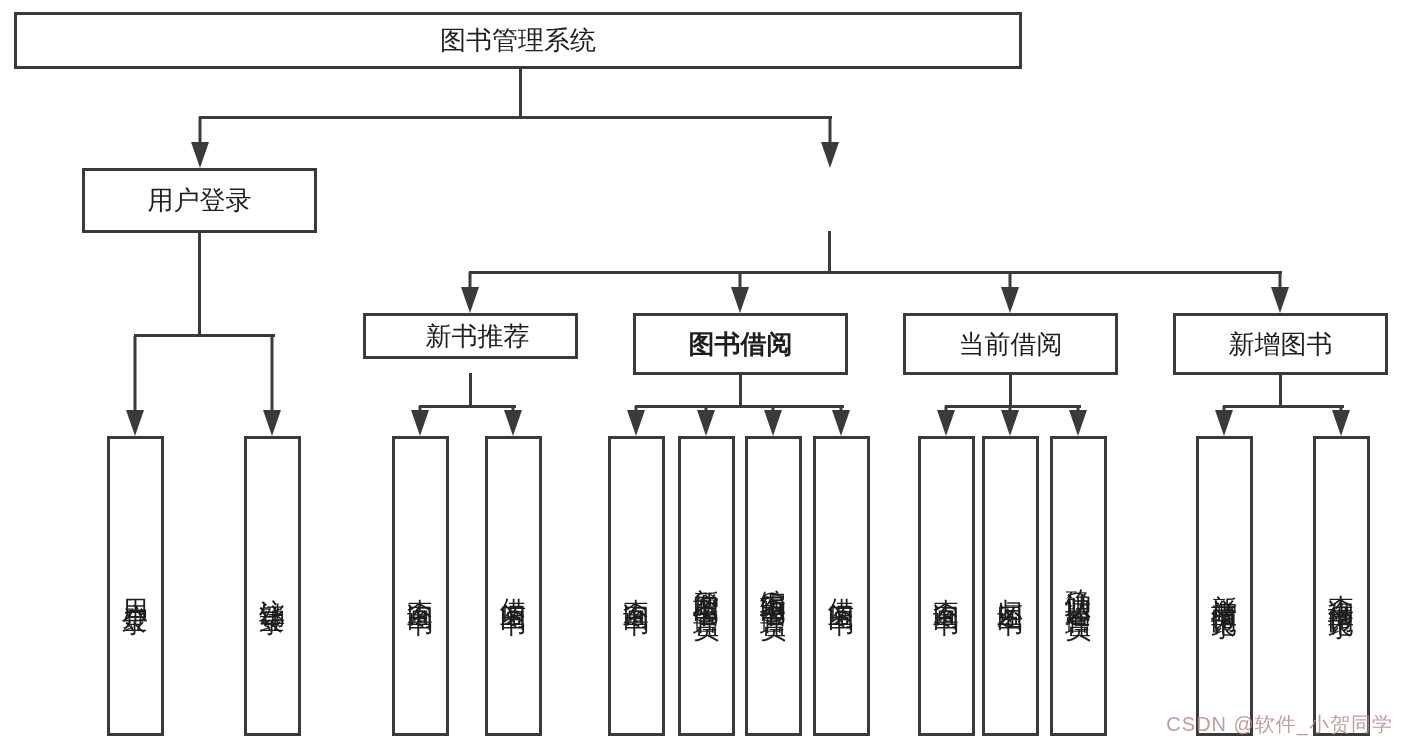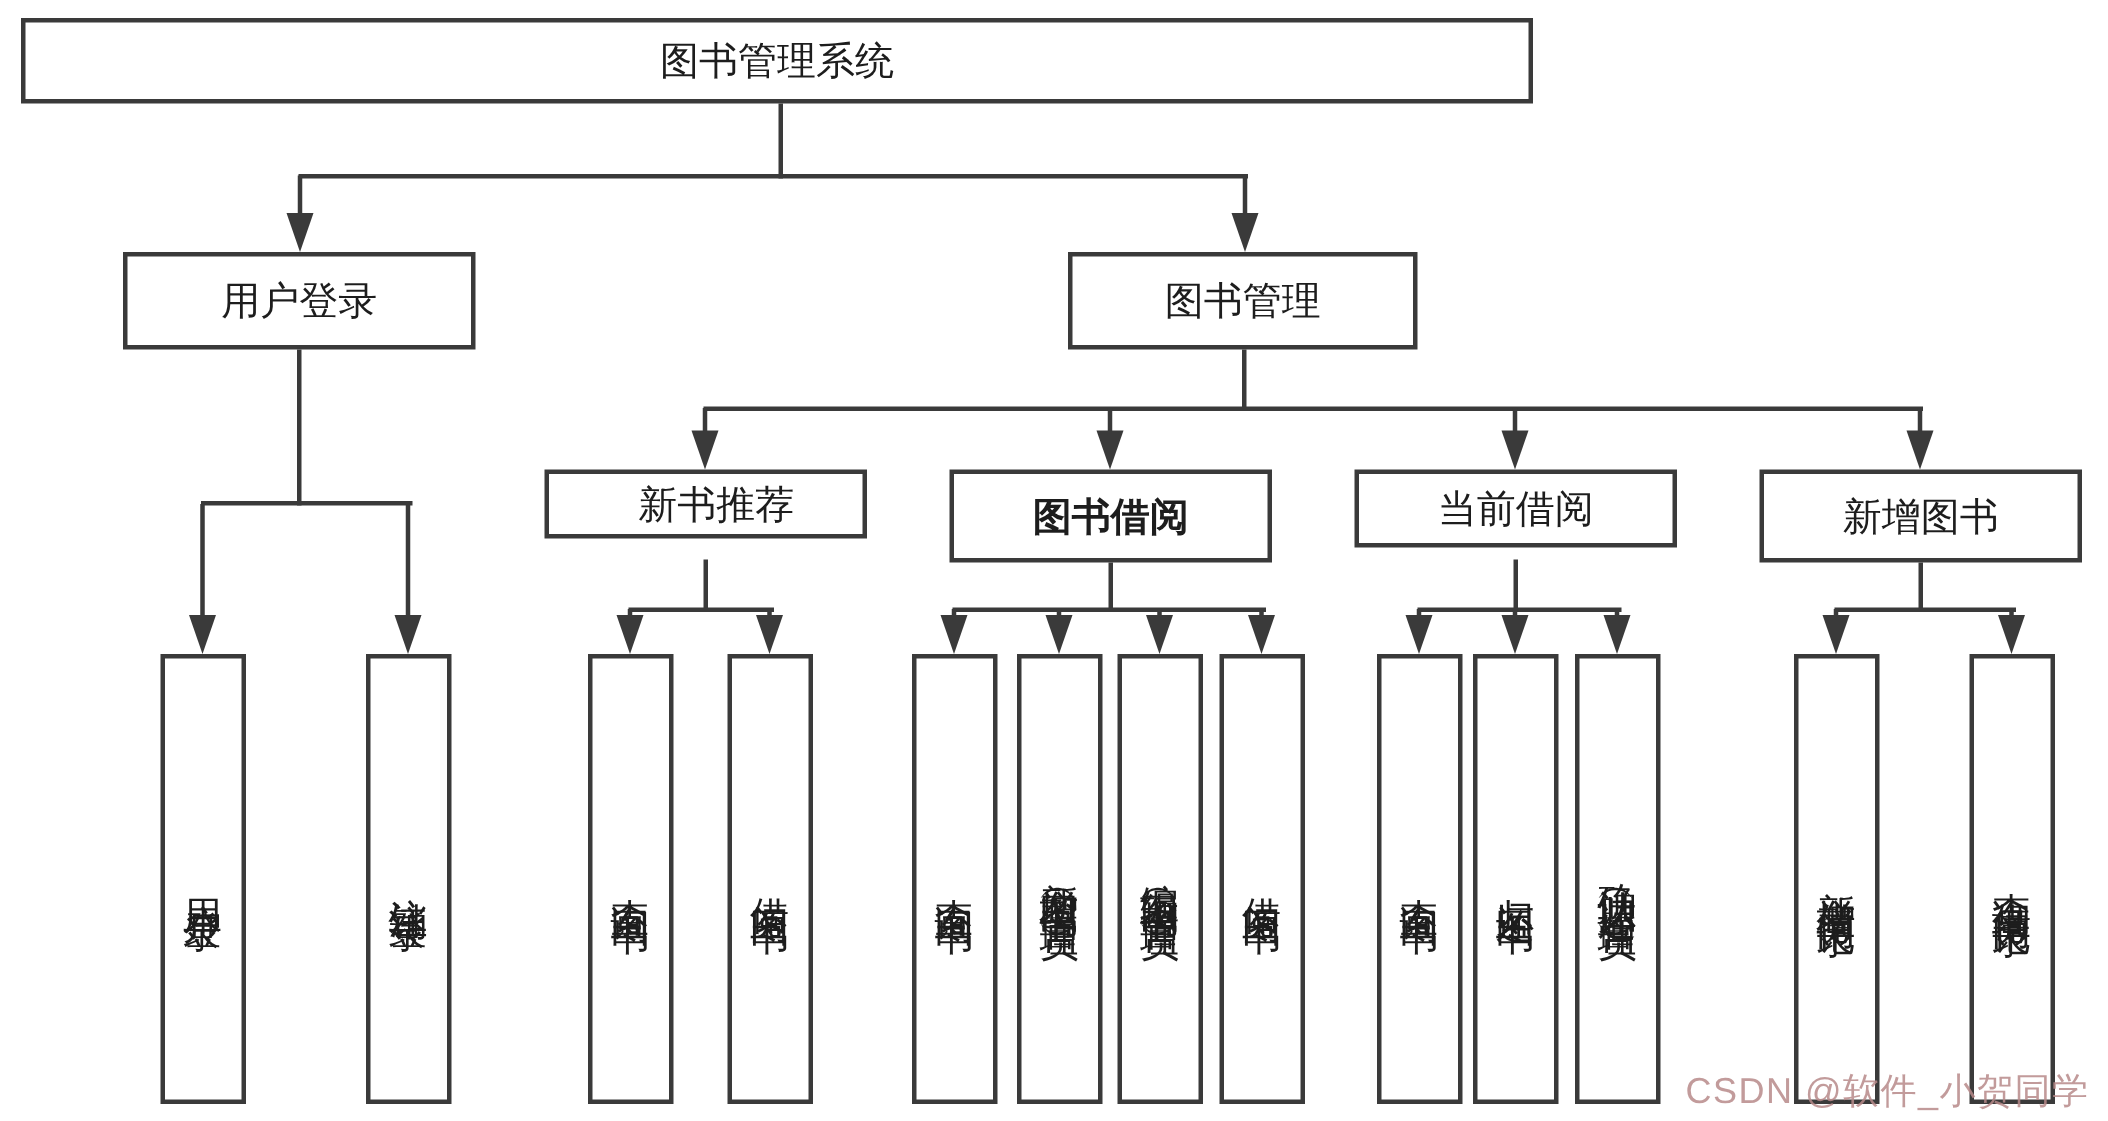--- a/index.html
+++ b/index.html
@@ -64,40 +64,39 @@
     bottom:0;left:0;
     width:0;height:0;
     border-left:9px solid transparent;
     border-right:9px solid transparent;
     border-top:26px solid var(--line);
   }
   .watermark{
     position:absolute;
     right:12px;
     top:711px;
-    font-size:24px;
+    font-size:20px;
     color:rgba(183,138,138,0.85);
     letter-spacing:1px;
     z-index:5;
     white-space:nowrap;
   }
 </style>
 </head>
 <body>
 
 <div id="canvas">
 
   <div class="box" style="left:14px;top:12px;width:1008px;height:57px;">图书管理系统</div>
 
   <div class="box" style="left:82px;top:168px;width:235px;height:65px;">用户登录</div>
-  <div class="box" style="left:712px;top:168px;width:233px;height:65px;">图书管理</div>
 
   <div class="box" style="left:363px;top:313px;width:215px;height:46px;padding-left:14px;">新书推荐</div>
   <div class="box" style="left:633px;top:313px;width:215px;height:62px;font-weight:bold;">图书借阅</div>
-  <div class="box" style="left:903px;top:313px;width:215px;height:52px;">当前借阅</div>
+  <div class="box" style="left:903px;top:313px;width:215px;height:62px;">当前借阅</div>
   <div class="box" style="left:1173px;top:313px;width:215px;height:62px;">新增图书</div>
 
   <div class="box vbox" style="left:107px;top:436px;width:57px;height:300px;">用户登录</div>
   <div class="box vbox" style="left:244px;top:436px;width:57px;height:300px;">注销登录</div>
 
   <div class="box vbox" style="left:392px;top:436px;width:57px;height:300px;">查询图书</div>
   <div class="box vbox" style="left:485px;top:436px;width:57px;height:300px;">借阅图书</div>
 
   <div class="box vbox" style="left:608px;top:436px;width:57px;height:300px;">查询图书</div>
   <div class="box vbox" style="left:678px;top:436px;width:57px;height:300px;">新增图书（管理员）</div>

